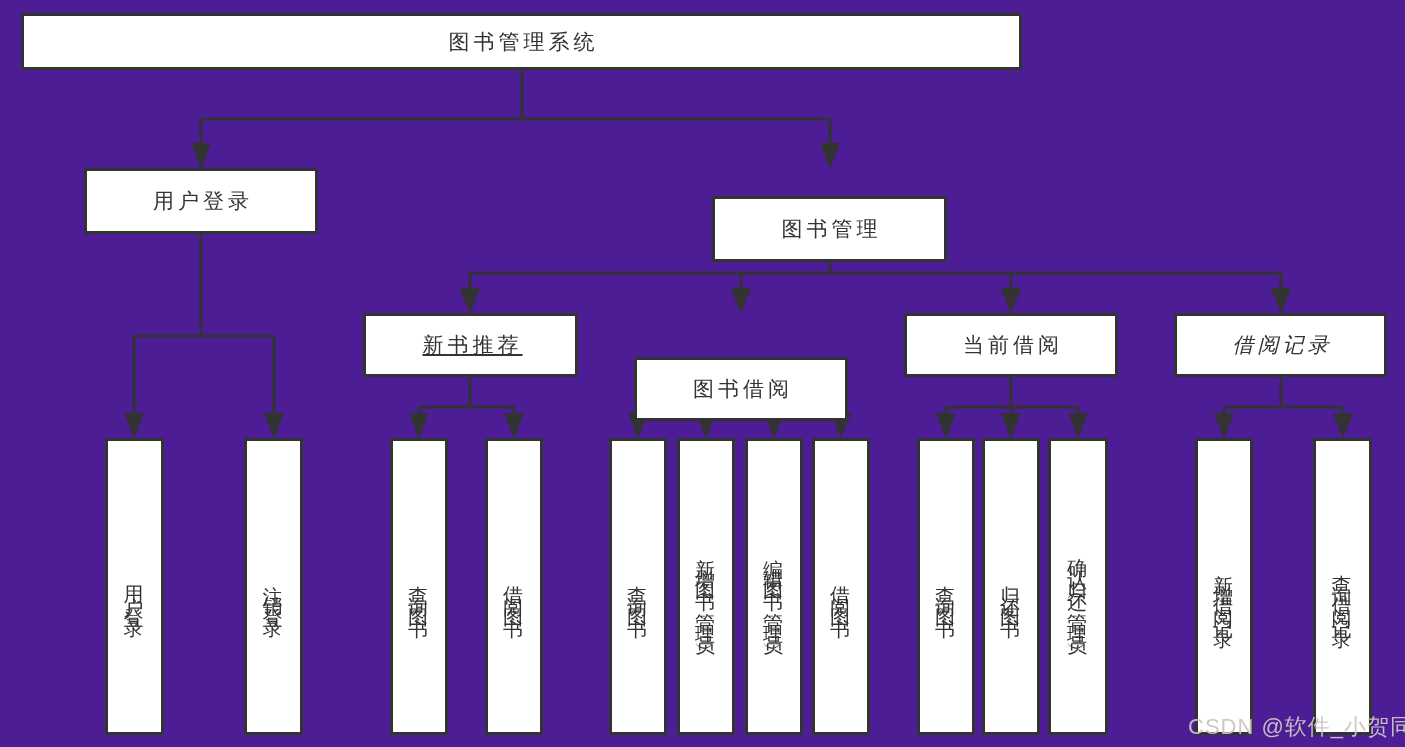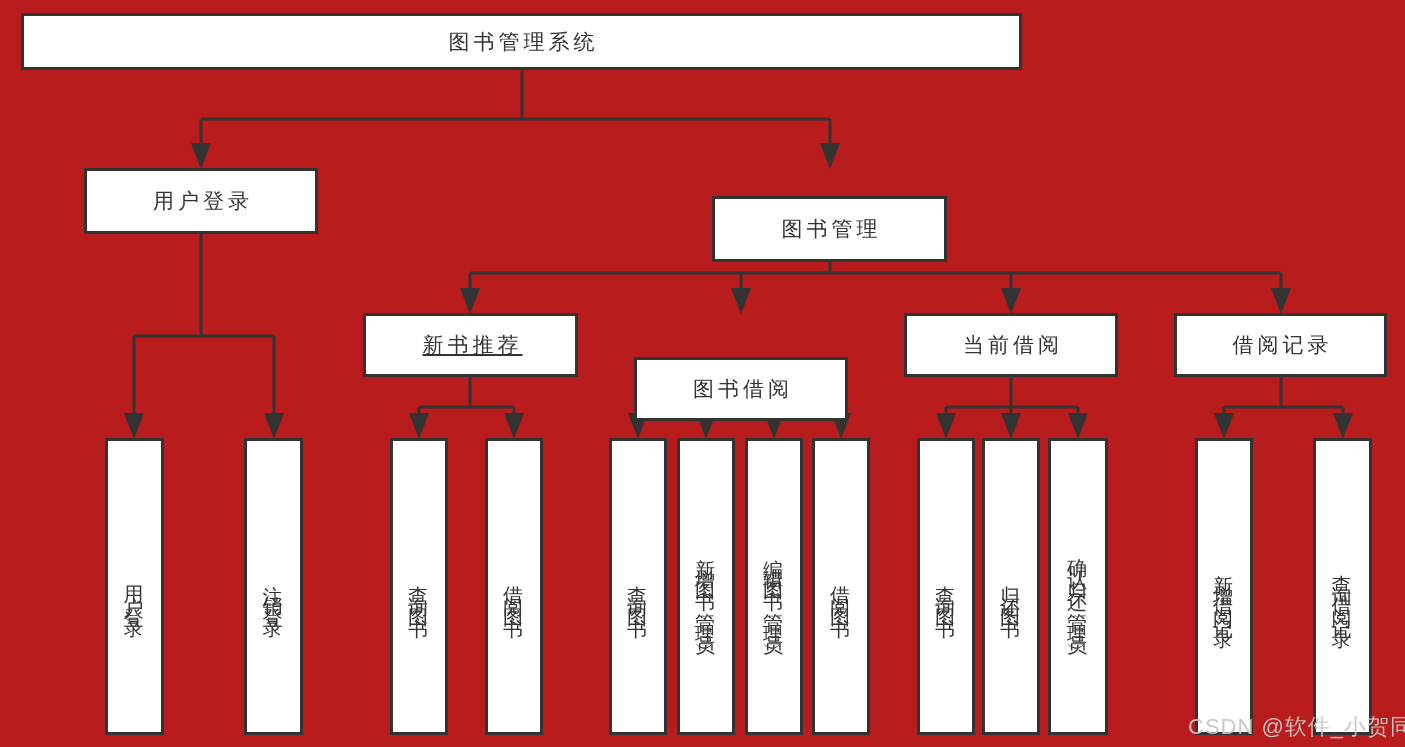--- a/index.html
+++ b/index.html
@@ -4,21 +4,21 @@
 <style>
   html, body {
     margin: 0;
     padding: 0;
     background: #ffffff;
   }
   .canvas {
     position: relative;
     width: 1405px;
     height: 747px;
-    background: #b91c1c;
+    background: #4c1d95;
     overflow: hidden;
     font-family: "Liberation Sans", "DejaVu Sans", sans-serif;
   }
   .connectors {
     position: absolute;
     left: 0;
     top: 0;
     width: 1405px;
     height: 747px;
   }
@@ -39,21 +39,21 @@
     color: #333333;
     white-space: nowrap;
   }
   .root-node  { left: 21px;  top: 13px;  width: 1001px; height: 57px; }
   .l2a        { left: 84px;  top: 168px; width: 234px;  height: 66px; }
   .l2b        { left: 712px; top: 168px; width: 235px;  height: 66px; margin-top: 28px; }
   .l3         { top: 313px;  height: 64px; }
   .g0         { left: 363px; width: 215px; text-decoration: underline; }
   .g1         { left: 634px; width: 214px; margin-top: 44px; }
   .g2         { left: 904px; width: 214px; }
-  .g3         { left: 1174px; width: 213px; }
+  .g3         { left: 1174px; width: 213px; font-style: italic; }
   .leaf {
     position: absolute;
     box-sizing: border-box;
     top: 438px;
     height: 297px;
     border: 3px solid #333333;
     background: #ffffff;
     display: flex;
     align-items: center;
     justify-content: center;

